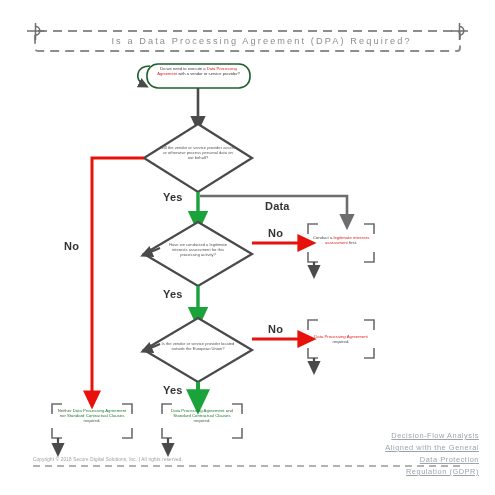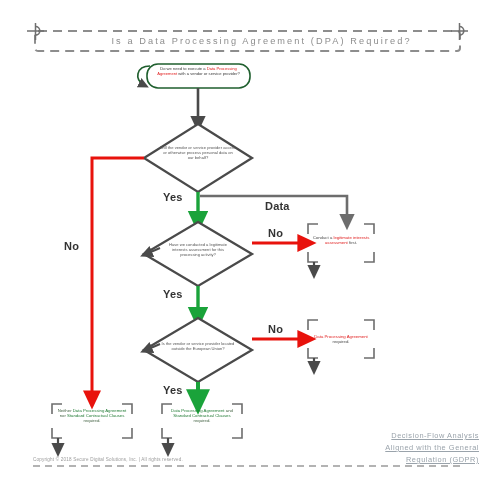--- a/index.html
+++ b/index.html
@@ -174,18 +174,19 @@
   <div class="edge-label" style="left:163px;top:288px;">Yes</div>
   <div class="edge-label" style="left:163px;top:384px;">Yes</div>
   <div class="edge-label" style="left:64px;top:240px;">No</div>
   <div class="edge-label" style="left:268px;top:227px;">No</div>
   <div class="edge-label" style="left:268px;top:323px;">No</div>
   <div class="edge-label" style="left:265px;top:200px;">Data</div>
 
   <div id="caption">
     <div>Decision-Flow Analysis</div>
     <div>Aligned with the General</div>
+    <div>Data Protection</div>
     <div>Regulation (GDPR)</div>
   </div>
 
   <div id="copyright">Copyright © 2018 Secure Digital Solutions, Inc. | All rights reserved.</div>
 
 </div>
 
 </body></html>

